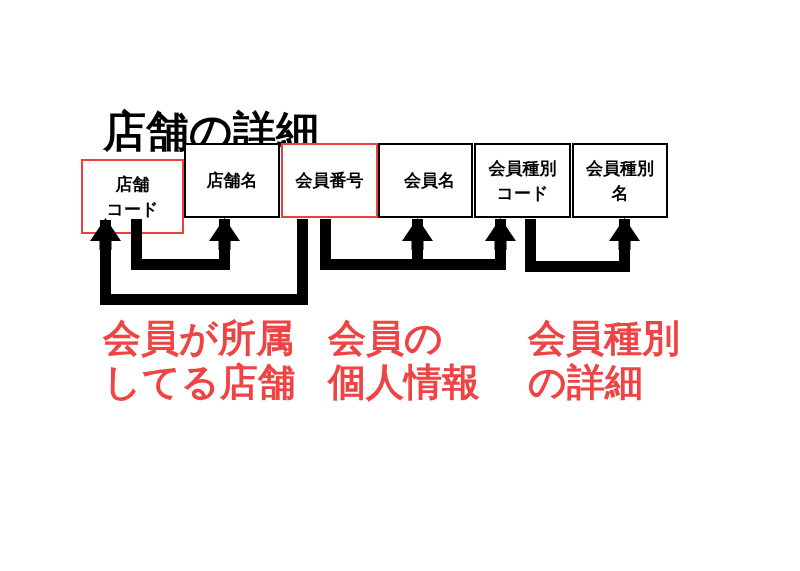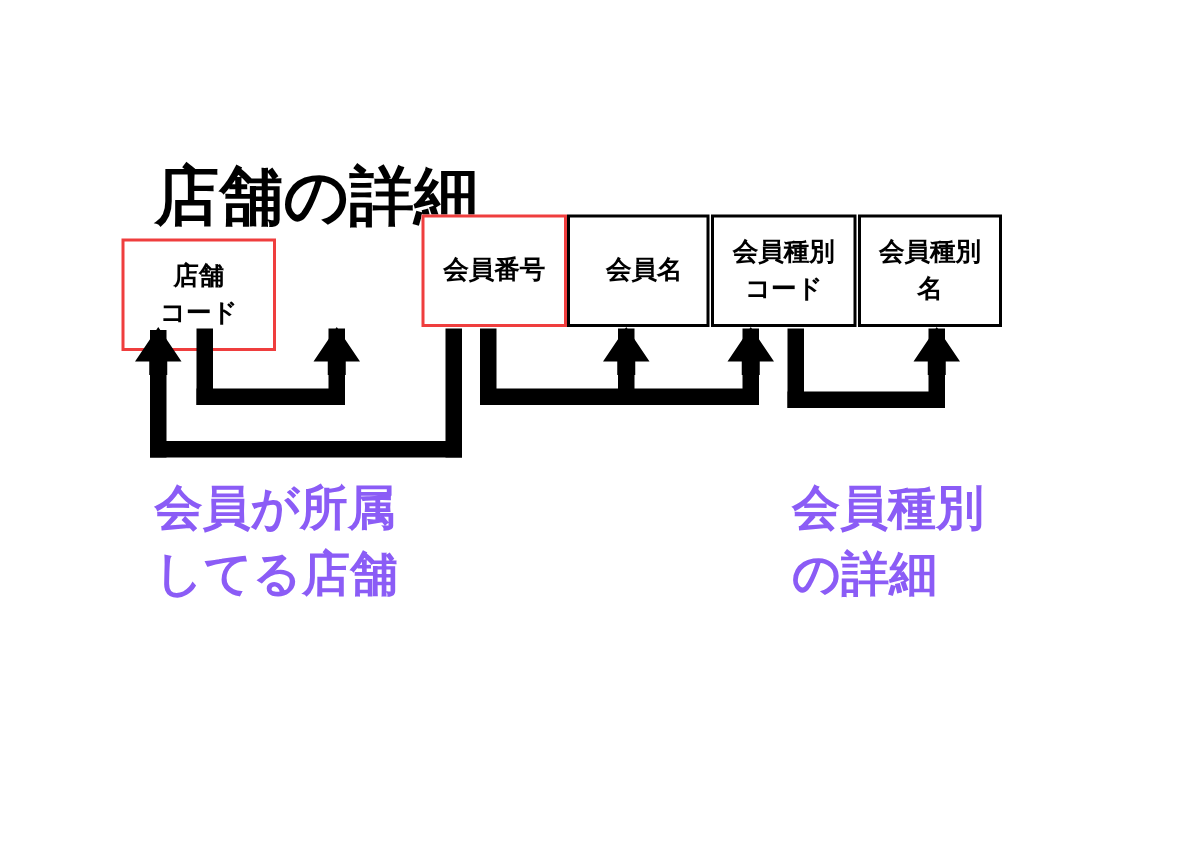--- a/index.html
+++ b/index.html
@@ -46,23 +46,23 @@
     padding: 0 3px;
   }
   .field-box.black-border {
     border: 2.5px solid #000000;
   }
   .field-box.red-border {
     border: 2.5px solid #ef3e3e;
   }
   .group-label {
     position: absolute;
-    font-size: 32px;
+    font-size: 38px;
     font-weight: bold;
-    color: #8b5cf6;
+    color: #ef4444;
     line-height: 44px;
     white-space: pre;
   }
   .arrow-svg {
     position: absolute;
     left: 0;
     top: 0;
     width: 800px;
     height: 571px;
     pointer-events: none;
@@ -73,20 +73,23 @@
 
 <div id="canvas">
 
   <div class="diagram-title">店舗の詳細</div>
 
   <div class="field-box red-border" style="left:81px; top:143px; width:103px; height:75px;margin-top:16px;">
     <span style="white-space:pre-line;">店舗
 コード</span>
   </div>
 
+  <div class="field-box black-border" style="left:184px; top:143px; width:96px; height:75px;">
+    <span style="white-space:pre-line;">店舗名</span>
+  </div>
 
   <div class="field-box red-border" style="left:281px; top:143px; width:97px; height:75px;text-align:right;">
     <span style="white-space:pre-line;">会員番号</span>
   </div>
 
   <div class="field-box black-border" style="left:378px; top:143px; width:95px; height:75px;padding-left:11px;">
     <span style="white-space:pre-line;">会員名</span>
   </div>
 
   <div class="field-box black-border" style="left:474px; top:143px; width:97px; height:75px;">
@@ -146,17 +149,19 @@
 
       <rect x="619" y="219" width="11" height="53" fill="#000000"></rect>
 
       <polygon points="624.5,218 609,241 618.5,241 618.5,250 630.5,250 630.5,241 640,241" fill="#000000"></polygon>
     </g>
   </svg>
 
   <div class="group-label" style="left:103px; top:316px;">会員が所属
 してる店舗</div>
 
+  <div class="group-label" style="left:328px; top:316px;">会員の
+個人情報</div>
 
   <div class="group-label" style="left:528px; top:316px;">会員種別
 の詳細</div>
 
 </div>
 
 </body></html>

